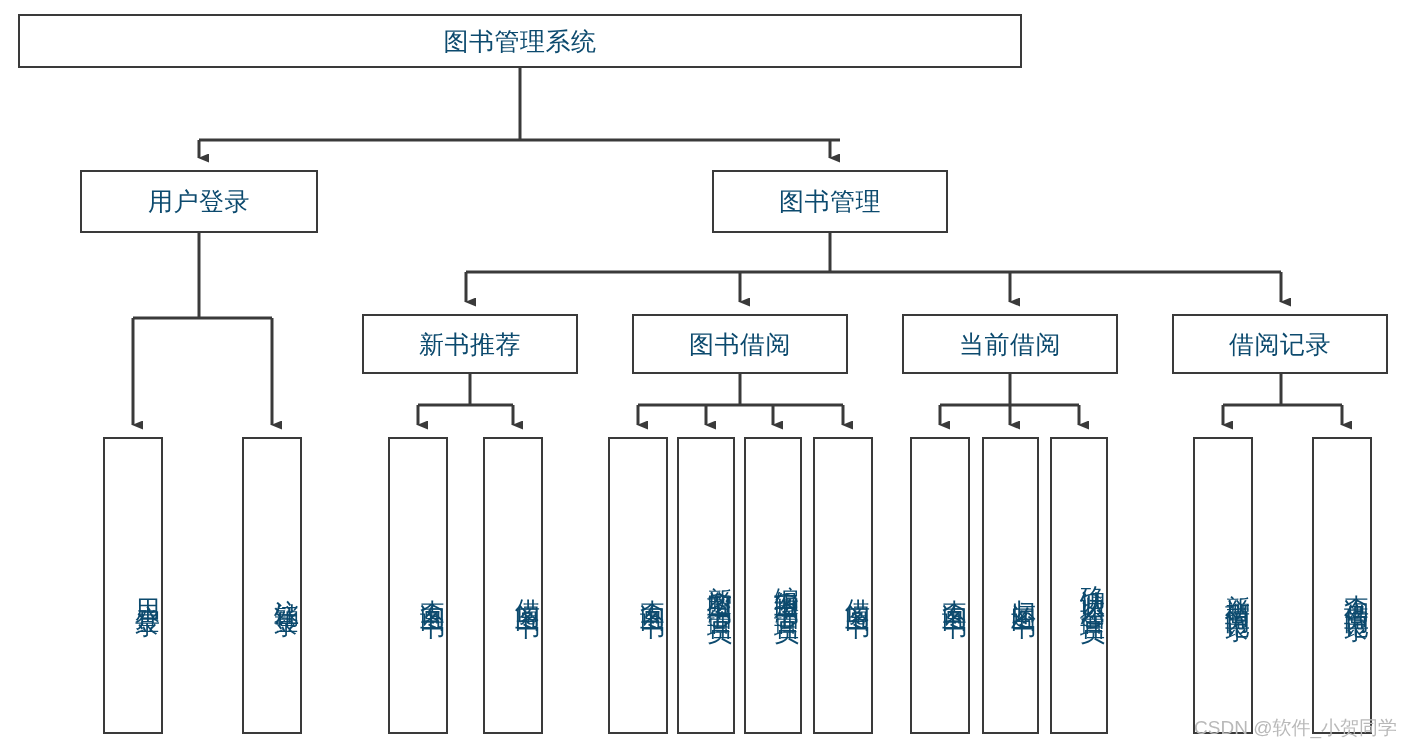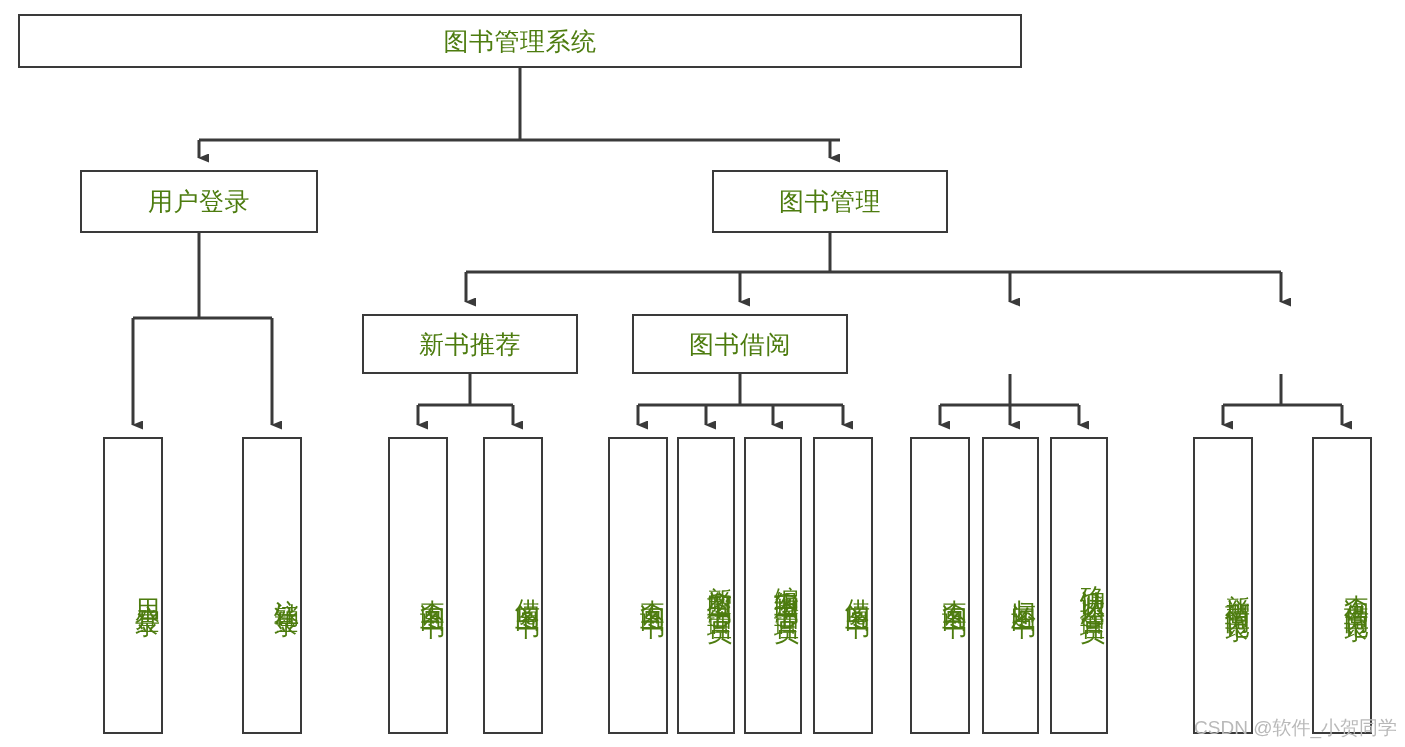--- a/index.html
+++ b/index.html
@@ -25,21 +25,21 @@
     height: 747px;
   }
   .node {
     position: absolute;
     box-sizing: border-box;
     border: 2.5px solid #3a3a3a;
     background: #ffffff;
     display: flex;
     align-items: center;
     justify-content: center;
-    color: #4d7c0f;
+    color: #0c4a6e;
   }
   .node.horiz {
     font-size: 25px;
     letter-spacing: 0.5px;
   }
   .node.vert {
     writing-mode: vertical-rl;
     text-orientation: upright;
     font-size: 25px;
     letter-spacing: 5px;
@@ -132,20 +132,26 @@
   <div class="node horiz" style="left:362px; top:314px; width:216px; height:60px;">
     <span class="lbl">新书推荐</span>
   </div>
 
   <div class="node horiz" style="left:712px; top:170px; width:236px; height:63px;">
     <span class="lbl">图书管理</span>
   </div>
   <div class="node horiz" style="left:632px; top:314px; width:216px; height:60px;text-align:right;">
     <span class="lbl">图书借阅</span>
   </div>
+  <div class="node horiz" style="left:902px; top:314px; width:216px; height:60px;">
+    <span class="lbl">当前借阅</span>
+  </div>
+  <div class="node horiz" style="left:1172px; top:314px; width:216px; height:60px;">
+    <span class="lbl">借阅记录</span>
+  </div>
 
   <div class="node vert" style="left:103px; top:437px; width:60px; height:297px;">
     <span class="lbl">用户登录</span>
   </div>
   <div class="node vert" style="left:242px; top:437px; width:60px; height:297px;">
     <span class="lbl">注销登录</span>
   </div>
 
   <div class="node vert" style="left:388px; top:437px; width:60px; height:297px;">
     <span class="lbl">查询图书</span>

